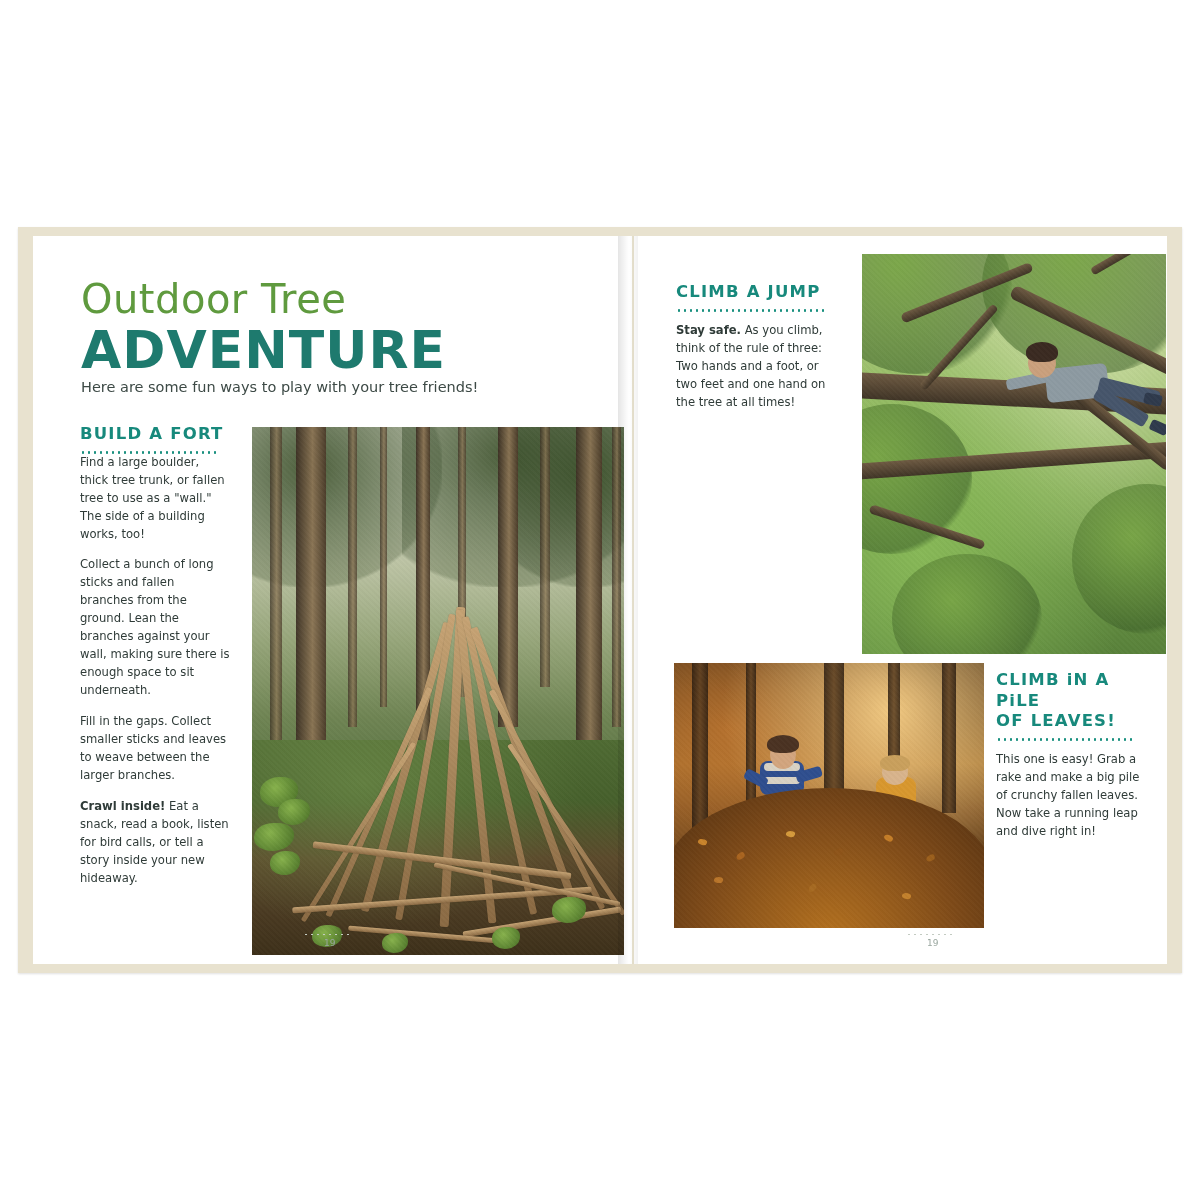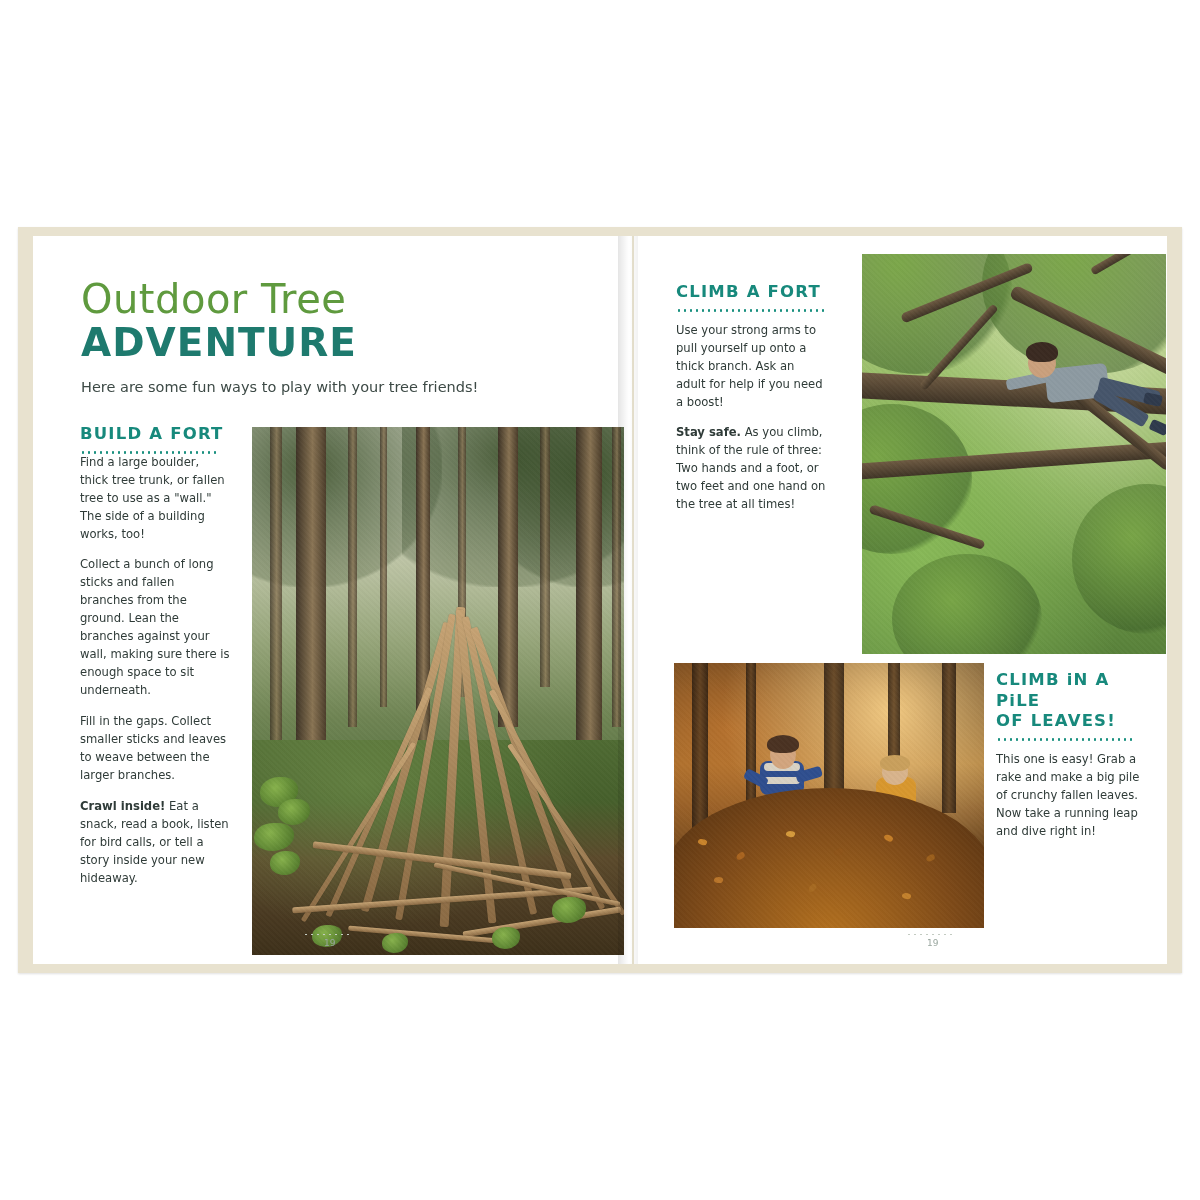--- a/index.html
+++ b/index.html
@@ -52,21 +52,21 @@
     left: 48px; top: 40px;
     font-size: 40px;
     letter-spacing: 0.5px;
     color: #5f9a3e;
     font-family: "DejaVu Sans", sans-serif;
     font-weight: 400;
   }
   .title-main {
     position: absolute;
     left: 48px; top: 84px;
-    font-size: 39px;
+    font-size: 52px;
     font-weight: bold;
     letter-spacing: 1px;
     color: #1e7a6e;
     font-family: "DejaVu Sans", sans-serif;
   }
   .subtitle {
     position: absolute;
     left: 48px; top: 143px;
     width: 420px;
     font-size: 14.5px;
@@ -369,24 +369,23 @@
         <div class="grain"></div>
       </div>
 
       <div class="folio-dots folio-dots-left"></div>
       <div class="folio folio-left">19</div>
     </div>
 
     <div class="page page-right">
 
       <div class="col-climb">
-        <div class="sec-head">CLIMB A FORT</div>
+        <div class="sec-head">CLIMB A JUMP</div>
         <div class="dots"></div>
         <div class="body-col">
-          <p>Use your strong arms to pull yourself up onto a thick branch. Ask an adult for help if you need a boost!</p>
           <p><b>Stay safe.</b> As you climb, think of the rule of three: Two hands and a foot, or two feet and one hand on the tree at all times!</p>
         </div>
       </div>
 
       <div class="photo-climb">
         <div class="ct-bg"></div>
 
         <div class="ct-leaves" style="left:-40px; top:-50px; width:190px; height:170px;"></div>
         <div class="ct-leaves" style="left:120px; top:-60px; width:220px; height:180px;"></div>
         <div class="ct-leaves" style="left:-50px; top:150px; width:160px; height:150px;"></div>

